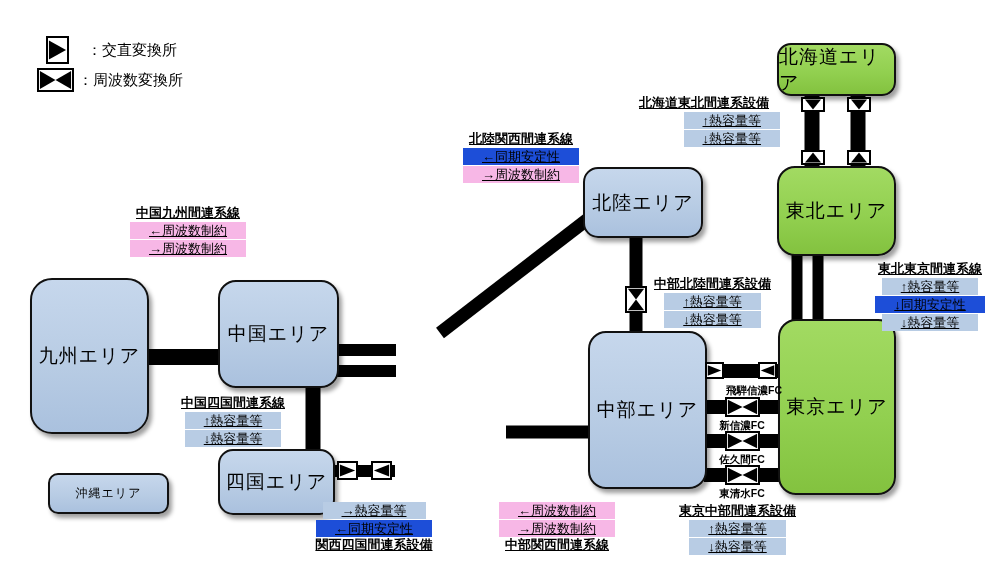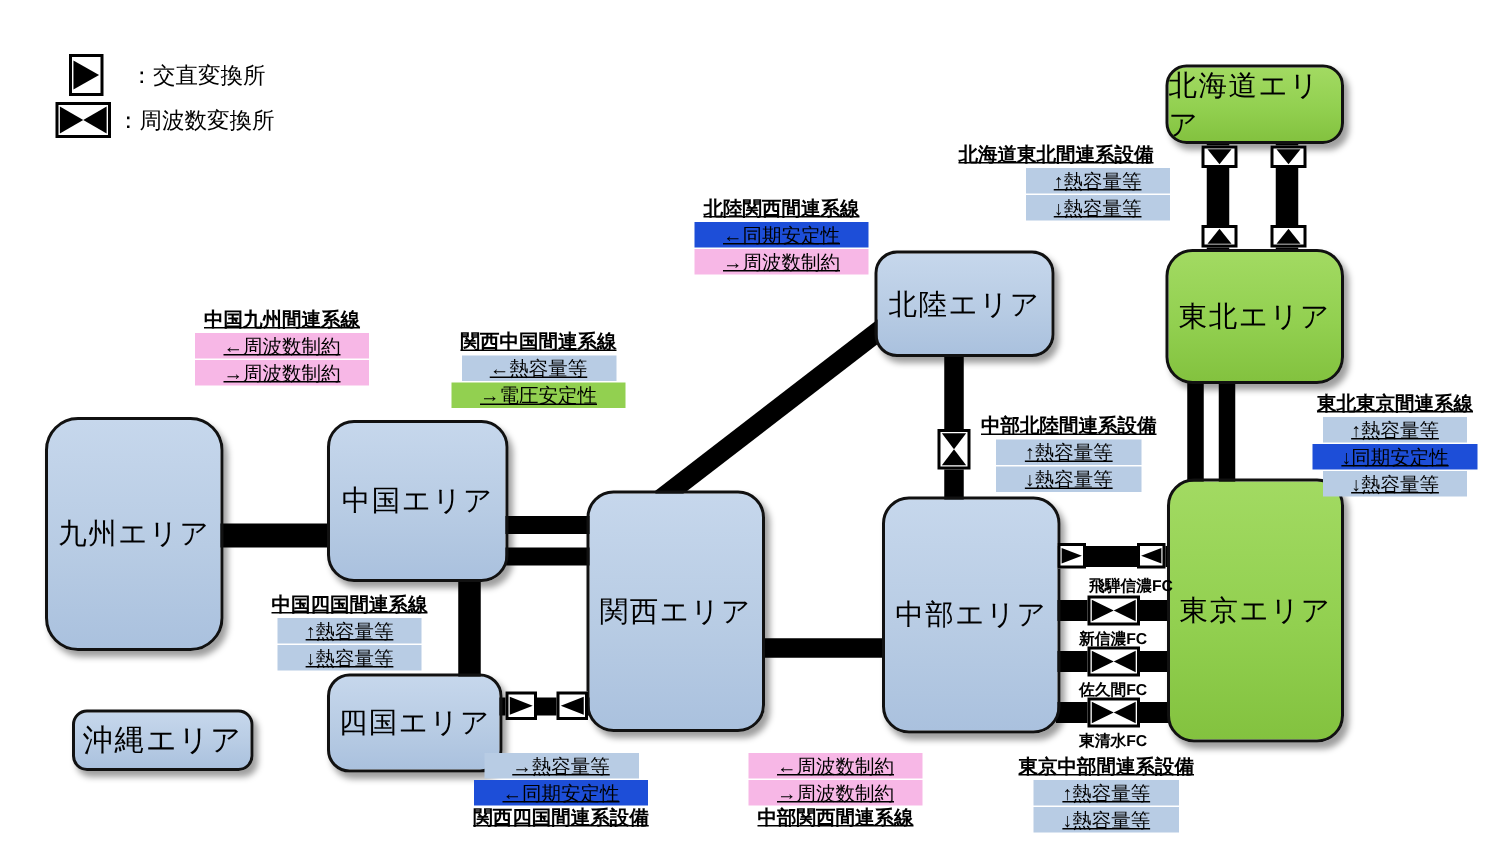--- a/index.html
+++ b/index.html
@@ -69,33 +69,30 @@
   </div>
   <div class="area green" style="left:778px;top:319px;width:118px;height:176px;">
     <span>東京エリア</span>
   </div>
   <div class="area blue" style="left:583px;top:167px;width:120px;height:71px;border-radius:15px;">
     <span>北陸エリア</span>
   </div>
   <div class="area blue" style="left:588px;top:331px;width:119px;height:158px;">
     <span>中部エリア</span>
   </div>
-  <div class="area blue" style="left:391px;top:327px;width:119px;height:161px;">
-    <span>関西エリア</span>
-  </div>
   <div class="area blue" style="left:218px;top:280px;width:121px;height:108px;">
     <span>中国エリア</span>
   </div>
   <div class="area blue" style="left:218px;top:449px;width:117px;height:66px;border-radius:15px;">
     <span>四国エリア</span>
   </div>
   <div class="area blue" style="left:30px;top:278px;width:119px;height:156px;border-radius:22px;">
     <span>九州エリア</span>
   </div>
-  <div class="area blue" style="left:48px;top:473px;width:121px;height:41px;border-radius:10px;font-size:20px;">
+  <div class="area blue" style="left:48px;top:473px;width:121px;height:41px;border-radius:10px;font-size:12px;">
     <span>沖縄エリア</span>
   </div>
 
   <div class="conv" style="left:801px;top:97px;width:24px;height:15px;">
     <svg viewBox="0 0 20 20" preserveAspectRatio="none">
         <polygon points="2,1 18,1 10,19" fill="#000"></polygon>
       </svg>
   </div>
   <div class="conv" style="left:847px;top:97px;width:24px;height:15px;">
     <svg viewBox="0 0 20 20" preserveAspectRatio="none">
@@ -188,25 +185,20 @@
     <div class="co-row tag-orange">↓同期安定性</div>
     <div class="co-row tag-blue">↓熱容量等</div>
   </div>
 
   <div class="callout" style="left:460px;top:131px;width:122px;">
     <div class="co-title">北陸関西間連系線</div>
     <div class="co-row tag-orange">←同期安定性</div>
     <div class="co-row tag-pink">→周波数制約</div>
   </div>
 
-  <div class="callout" style="left:298px;top:220px;width:122px;">
-    <div class="co-title">関西中国間連系線</div>
-    <div class="co-row tag-blue">←熱容量等</div>
-    <div class="co-row tag-green">→電圧安定性</div>
-  </div>
 
   <div class="callout" style="left:128px;top:205px;width:120px;">
     <div class="co-title">中国九州間連系線</div>
     <div class="co-row tag-pink">←周波数制約</div>
     <div class="co-row tag-pink">→周波数制約</div>
   </div>
 
   <div class="callout" style="left:645px;top:276px;width:135px;">
     <div class="co-title">中部北陸間連系設備</div>
     <div class="co-row tag-blue">↑熱容量等</div>

